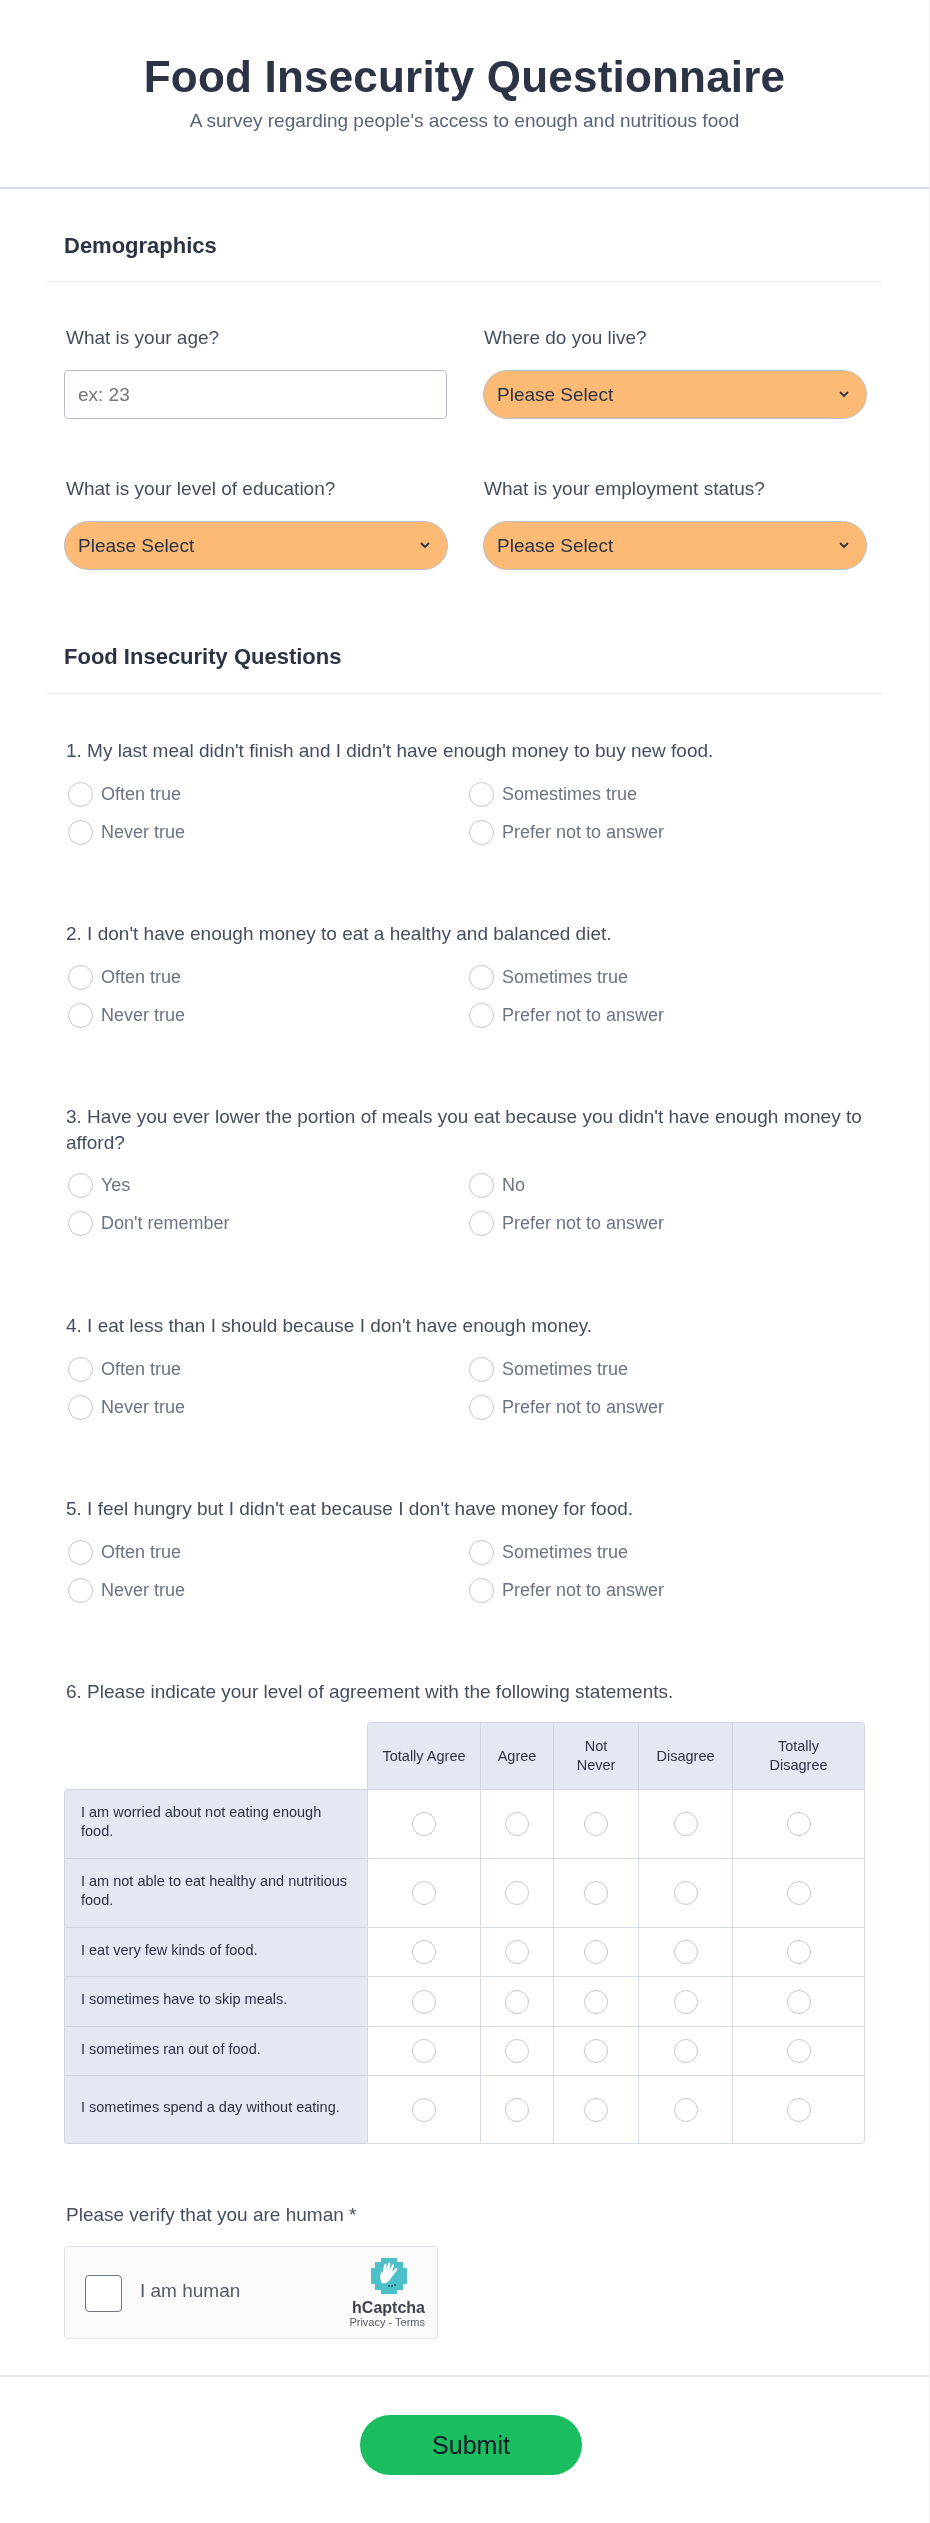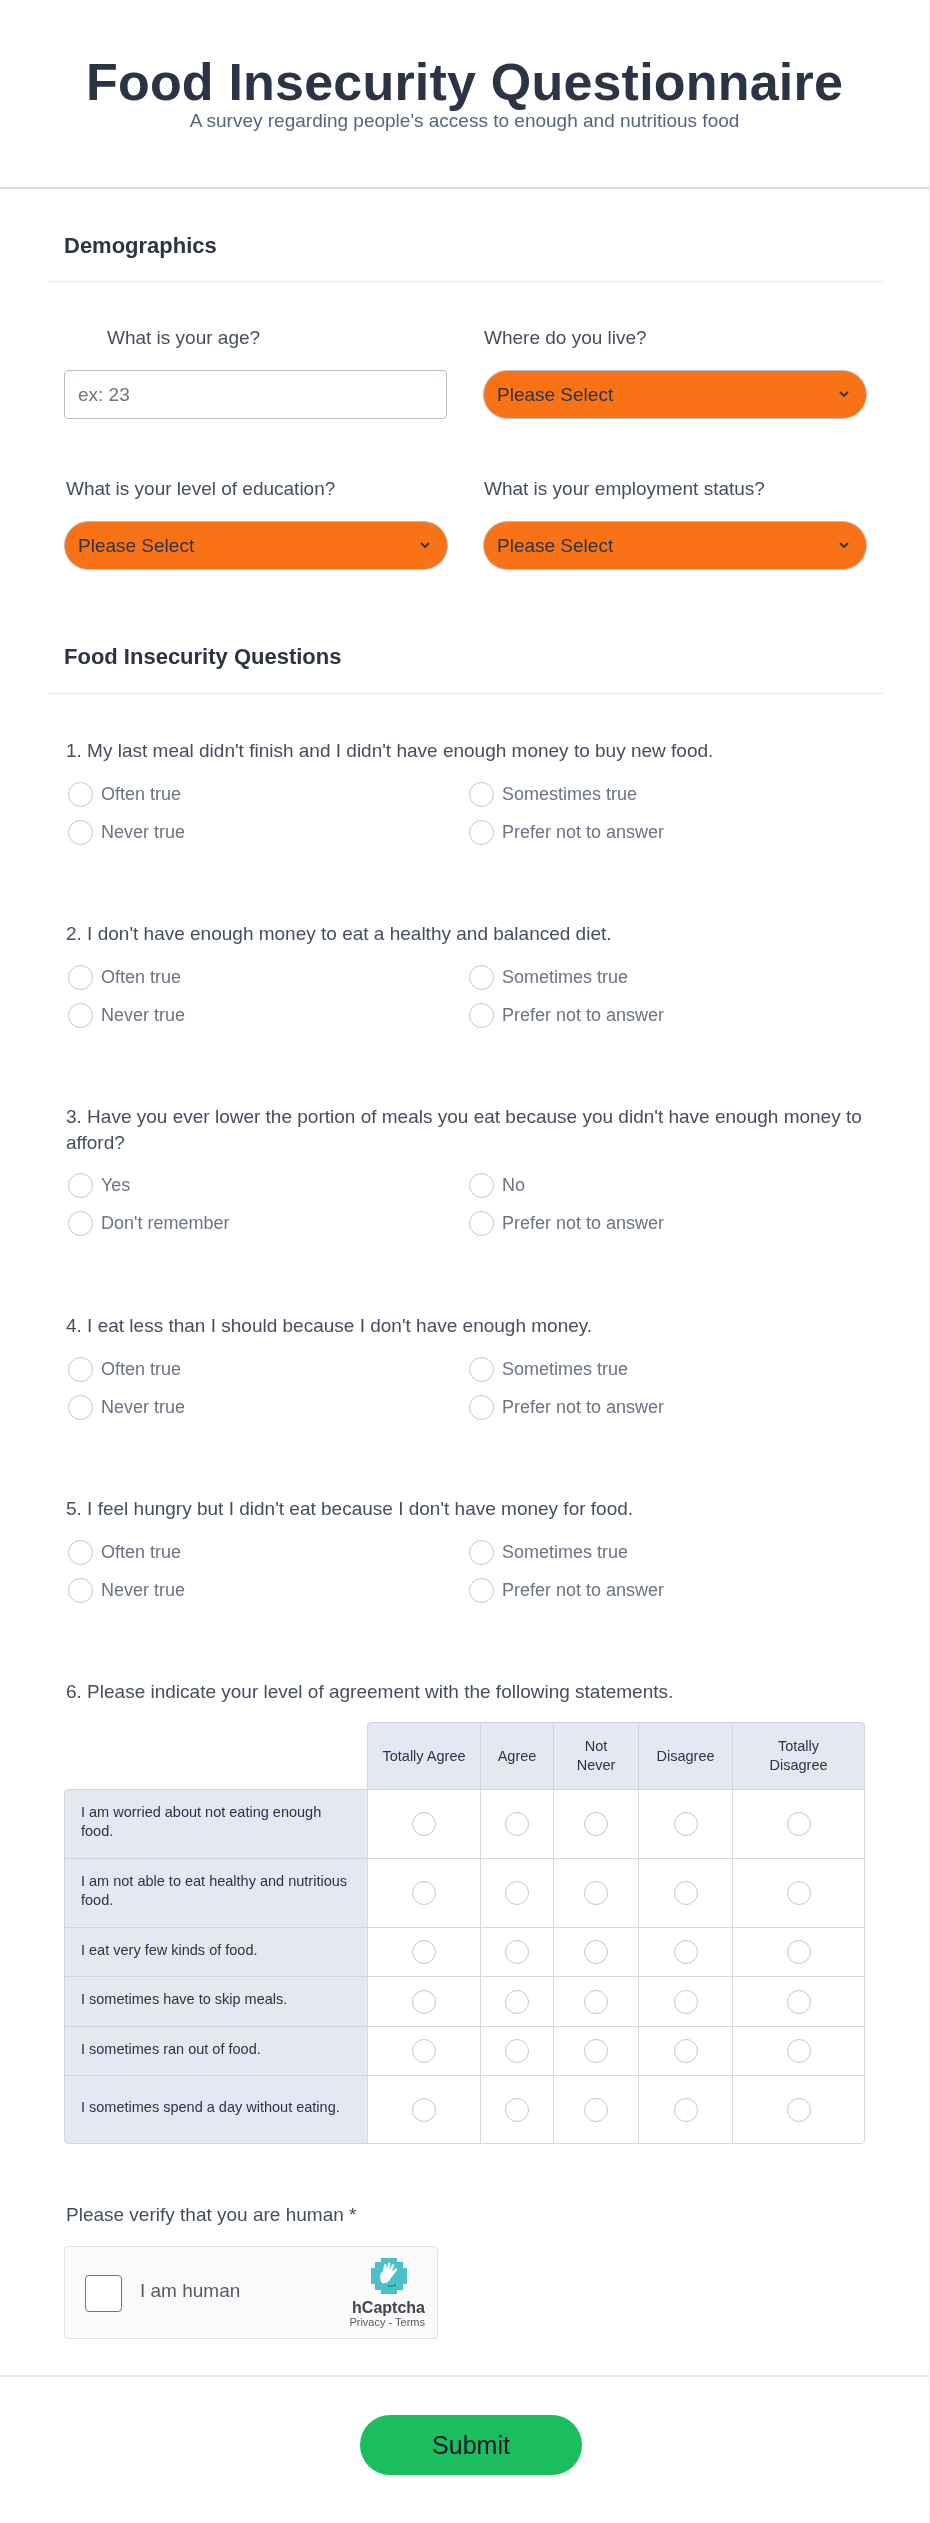--- a/index.html
+++ b/index.html
@@ -1,29 +1,29 @@
 <!DOCTYPE html>
 <html><head>
 <meta charset="utf-8">
 <style>
   * { box-sizing: border-box; margin: 0; padding: 0; }
   html, body { width: 930px; background: #ffffff; }
   body { font-family: "Liberation Sans", "DejaVu Sans", sans-serif; color: #2c3345; position: relative; min-height: 2523px; }
   .page { position: relative; width: 930px; height: 2523px; border-right: 1px solid #eceef3; }
 
   .header { position: absolute; left: 0; top: 0; width: 929px; height: 189px; border-bottom: 2px solid #d7dbe3; text-align: center; }
-  .title { position: absolute; left: 0; right: 0; top: 52px; font-size: 52px; font-weight: bold; color: #2c3345; letter-spacing: 0.2px; }
+  .title { position: absolute; left: 0; right: 0; top: 52px; font-size: 44px; font-weight: bold; color: #2c3345; letter-spacing: 0.2px; }
   .subtitle { position: absolute; left: 0; right: 0; top: 110px; font-size: 19px; color: #57647e; }
 
   .section-title { position: absolute; left: 64px; font-size: 22px; font-weight: bold; color: #2c3345; }
   .section-divider { position: absolute; left: 47px; width: 836px; height: 1px; background: #e9ebf0; }
 
   .field-label { position: absolute; font-size: 19px; color: #454e60; }
   .text-input { position: absolute; height: 49px; border: 1px solid #b8bdc9; border-radius: 4px; background: #fff; font-size: 19px; color: #8d93a2; padding-left: 13px; line-height: 47px; font-family: "Liberation Sans", sans-serif; }
-  .select { position: absolute; height: 49px; border: 1px solid #b8bdc9; border-radius: 25px; background: #f97316; font-size: 19px; color: #2c3345; padding-left: 13px; line-height: 47px; }
+  .select { position: absolute; height: 49px; border: 1px solid #b8bdc9; border-radius: 25px; background: #fdba74; font-size: 19px; color: #2c3345; padding-left: 13px; line-height: 47px; }
   .select .chev { position: absolute; right: 16px; top: 18px; width: 12px; height: 10px; }
 
   .question { position: absolute; left: 66px; width: 810px; font-size: 19px; color: #454e60; line-height: 26px; }
   .option { position: absolute; display: flex; align-items: center; font-size: 18px; color: #6b7385; height: 26px; }
   .radio { width: 25px; height: 25px; border: 1.5px solid #c3c8d3; border-radius: 50%; background: #fff; margin-right: 8px; flex: 0 0 auto; }
   .mx-head { position: absolute; background: #e4e8f3; border: 1px solid #cfd4df; display: flex; align-items: center; justify-content: center; text-align: center; font-size: 14.5px; color: #2c3345; line-height: 19px; }
   .mx-rowlabel { position: absolute; background: #e4e8f3; border: 1px solid #cfd4df; font-size: 14.5px; color: #2c3345; line-height: 19px; padding: 0 14px 4px 16px; display: flex; align-items: center; }
   .mx-cell { position: absolute; background: #fff; border: 1px solid #d5d9e2; display: flex; align-items: center; justify-content: center; }
   .mx-cell .radio { margin: 0; width: 24px; height: 24px; }
 
@@ -44,21 +44,21 @@
 <div class="page">
 
   <div class="header">
     <div class="title">Food Insecurity Questionnaire</div>
     <div class="subtitle">A survey regarding people's access to enough and nutritious food</div>
   </div>
 
   <div class="section-title" style="top:233px;">Demographics</div>
   <div class="section-divider" style="top:281px;"></div>
 
-  <div class="field-label" style="left:66px; top:327px;margin-left:41px;">What is your age?</div>
+  <div class="field-label" style="left:66px; top:327px;">What is your age?</div>
   <input class="text-input" style="left: 64px; top: 370px; width: 383px;" placeholder="ex: 23">
 
   <div class="field-label" style="left:484px; top:327px;">Where do you live?</div>
   <div class="select" style="left:483px; top:370px; width:384px;">
     <span>Please Select</span>
     <svg class="chev" viewBox="0 0 12 10">
         <path d="M2 3 L6 7 L10 3" stroke="#2c3345" stroke-width="1.8" fill="none"></path>
       </svg>
   </div>
 

